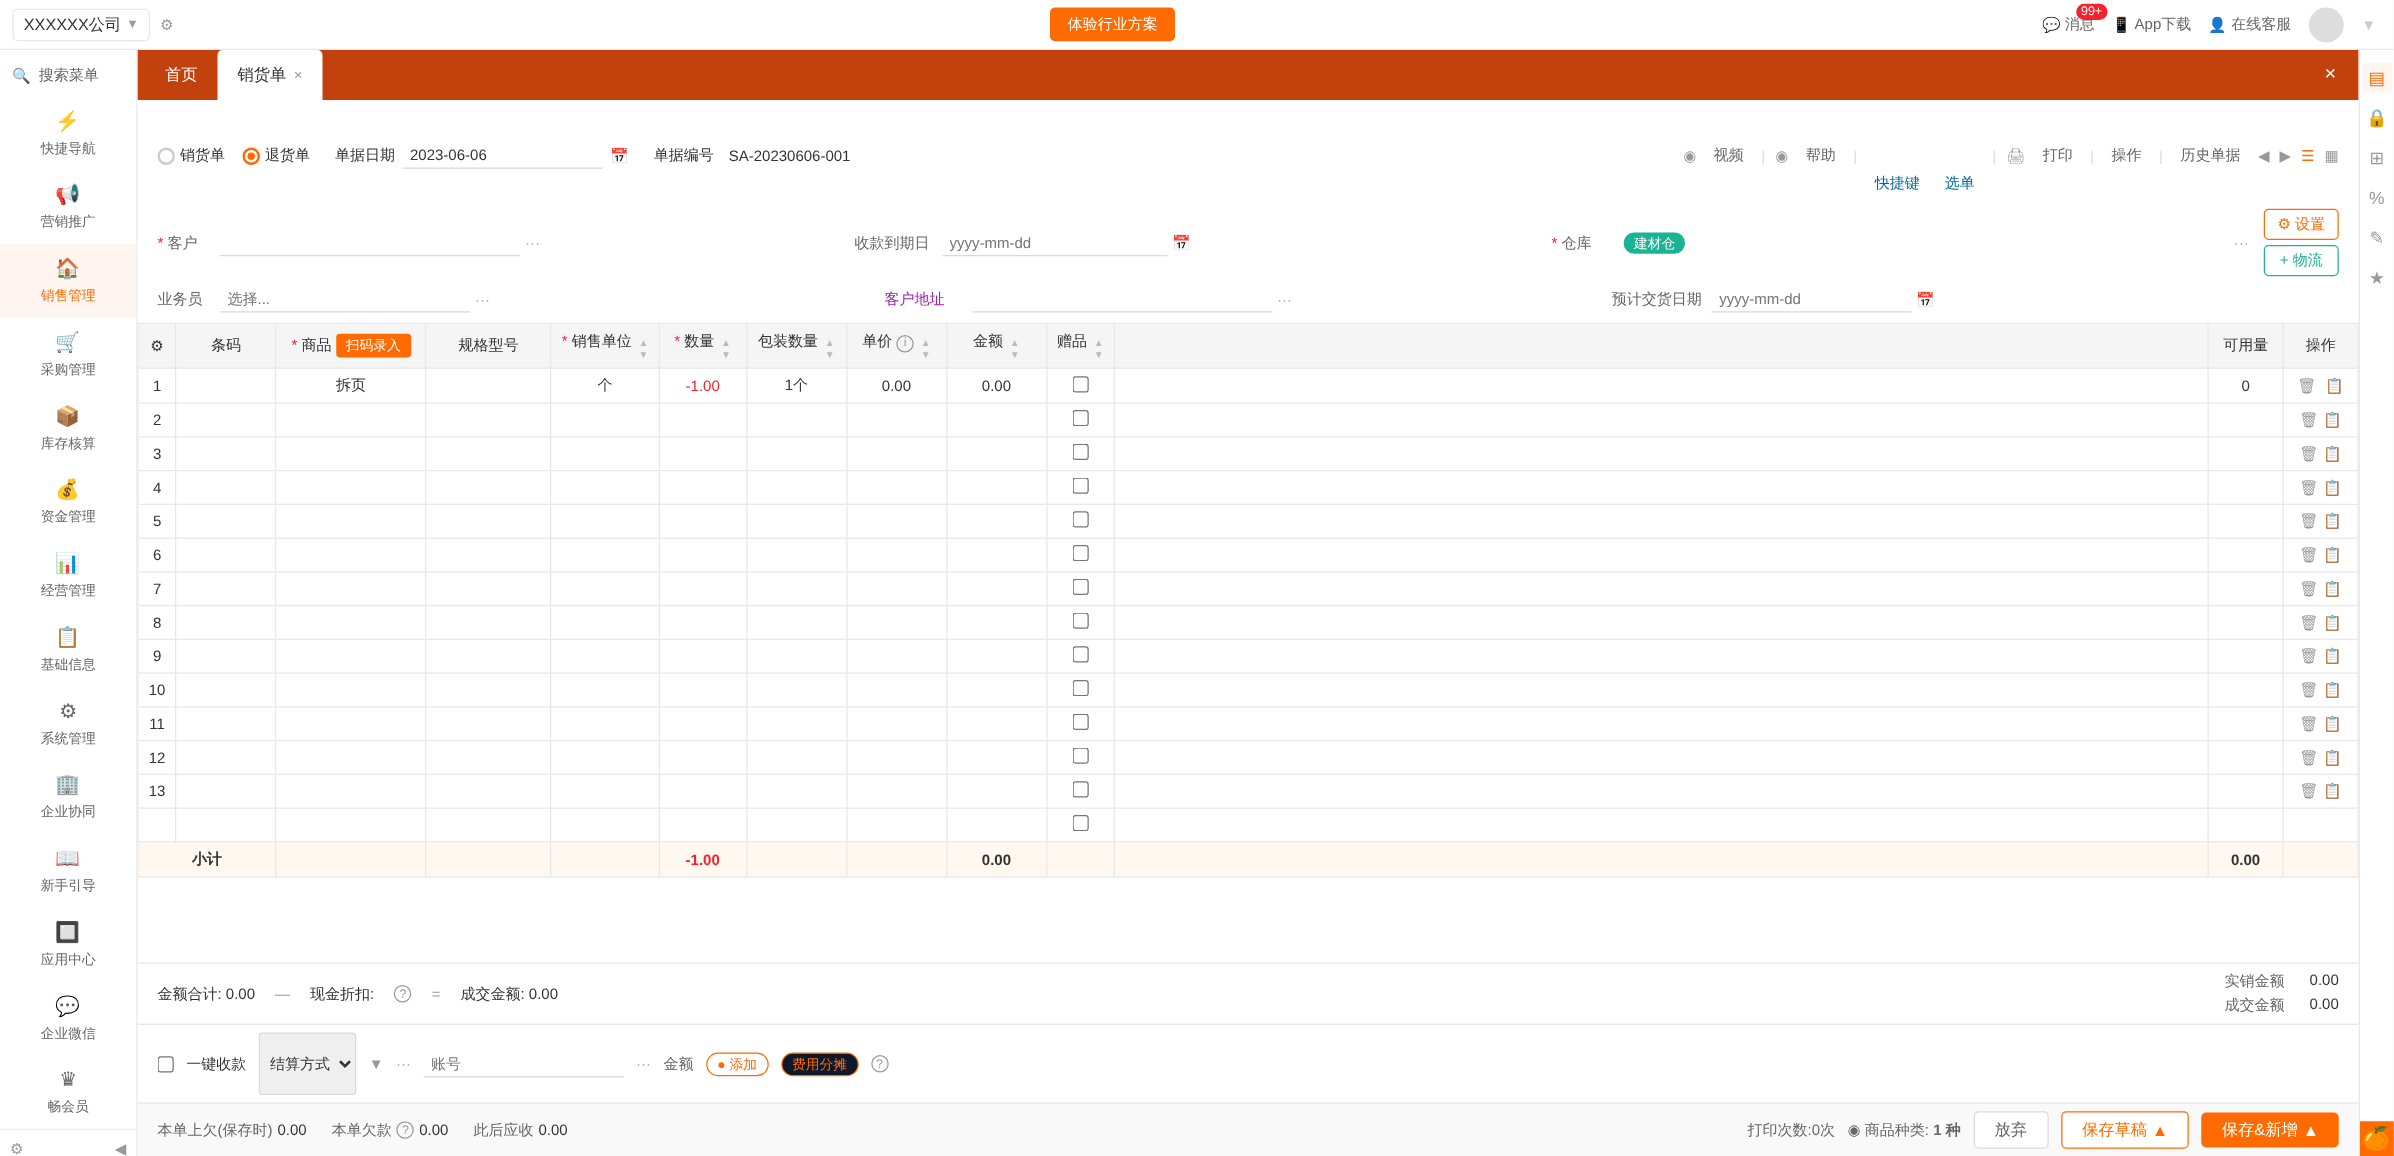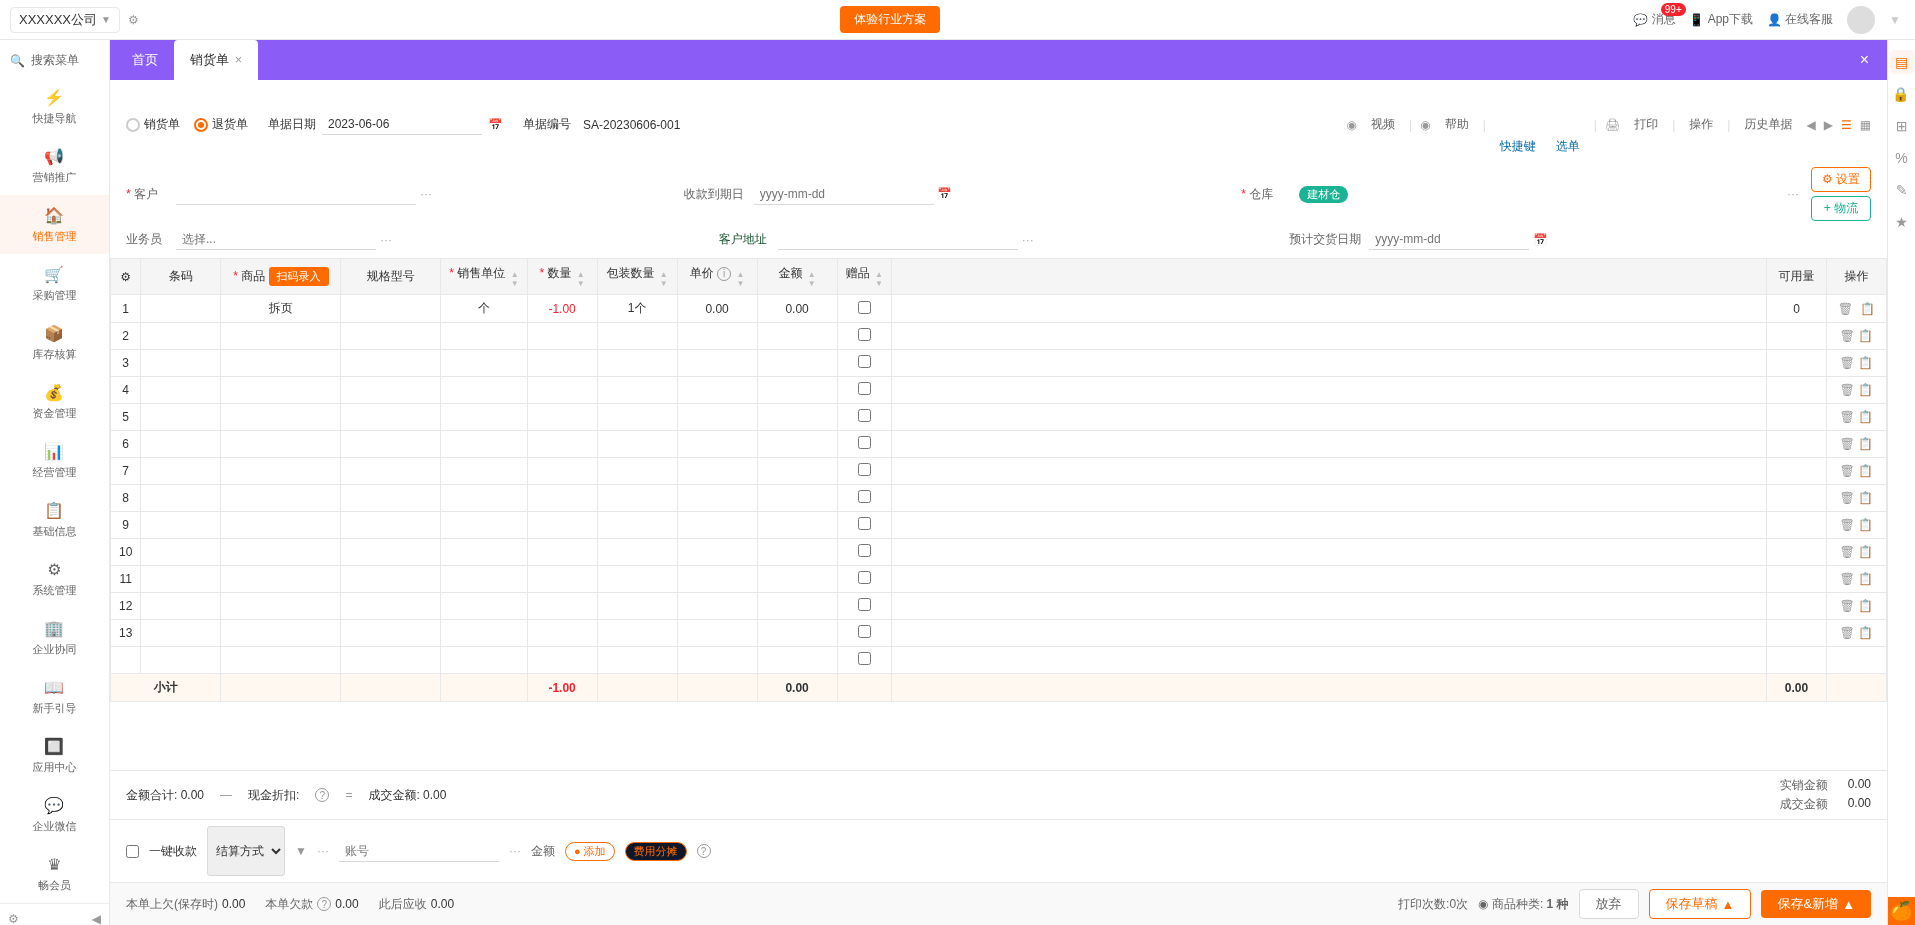--- a/index.html
+++ b/index.html
@@ -19,21 +19,21 @@
     
     
     .sidebar { width: 110px; background: #fff; border-right: 1px solid #e8e8e8; display: flex; flex-direction: column; padding-top: 4px; }
     .sidebar-search { display: flex; align-items: center; padding: 8px 10px; font-size: 12px; color: #666; cursor: pointer; gap: 6px; }
     .sidebar-item { display: flex; flex-direction: column; align-items: center; padding: 10px 4px; cursor: pointer; color: #666; font-size: 11px; gap: 4px; }
     .sidebar-item.active { color: #ff6b00; background: #fff5f0; }
     .sidebar-item-icon { width: 20px; height: 20px; display: flex; align-items: center; justify-content: center; font-size: 16px; }
     .sidebar-bottom { margin-top: auto; padding: 8px; display: flex; justify-content: space-between; align-items: center; border-top: 1px solid #eee; }
     
     
-    .tab-bar { background: #8b5cf6; display: flex; align-items: center; height: 40px; padding: 0 6px; }
+    .tab-bar { background: #c2410c; display: flex; align-items: center; height: 40px; padding: 0 6px; }
     .tab-item { padding: 0 16px; height: 40px; display: flex; align-items: center; cursor: pointer; color: #fff; font-size: 13px; }
     .tab-item.active { background: #fff; color: #333; border-radius: 4px 4px 0 0; position: relative; }
     .tab-close { margin-left: 6px; color: #999; cursor: pointer; font-size: 12px; }
     .tab-close-top { margin-left: auto; padding: 0 12px; color: #fff; cursor: pointer; font-size: 16px; }
     .form-header { display: flex; align-items: center; gap: 20px; margin-bottom: 10px; }
     .radio-group { display: flex; align-items: center; gap: 14px; font-size: 12px; }
     .radio-item { display: flex; align-items: center; gap: 4px; cursor: pointer; }
     .radio-dot { width: 14px; height: 14px; border: 2px solid #ff6b00; border-radius: 50%; display: inline-block; position: relative; }
     .radio-dot.checked::after { content: ''; width: 6px; height: 6px; background: #ff6b00; border-radius: 50%; position: absolute; top: 2px; left: 2px; }
     .radio-empty { width: 14px; height: 14px; border: 2px solid #ccc; border-radius: 50%; display: inline-block; }
@@ -278,21 +278,21 @@
         </div>
       </div>
 
       <div style="display:flex; gap:0; margin-bottom:8px; align-items:center;">
         <div style="display:flex; align-items:center; flex:1;">
           <span style="color:#666;min-width:50px;">业务员</span>
           <input class="form-input" style="width: 200px;" placeholder="选择...">
           <span class="dots">···</span>
         </div>
         <div style="display:flex; align-items:center; flex:1;">
-          <span style="color:#14532d;min-width:70px;text-align:center;">客户地址</span>
+          <span style="color:#a21caf;min-width:70px;">客户地址</span>
           <input class="form-input" style="width: 240px;" placeholder="">
           <span class="dots">···</span>
         </div>
         <div style="display:flex; align-items:center; flex:1;">
           <span style="color:#666;min-width:80px;">预计交货日期</span>
           <input class="form-input" style="width: 130px;" placeholder="yyyy-mm-dd">
           <span style="cursor:pointer;color:#999;margin-left:4px;">📅</span>
         </div>
       </div>
 

